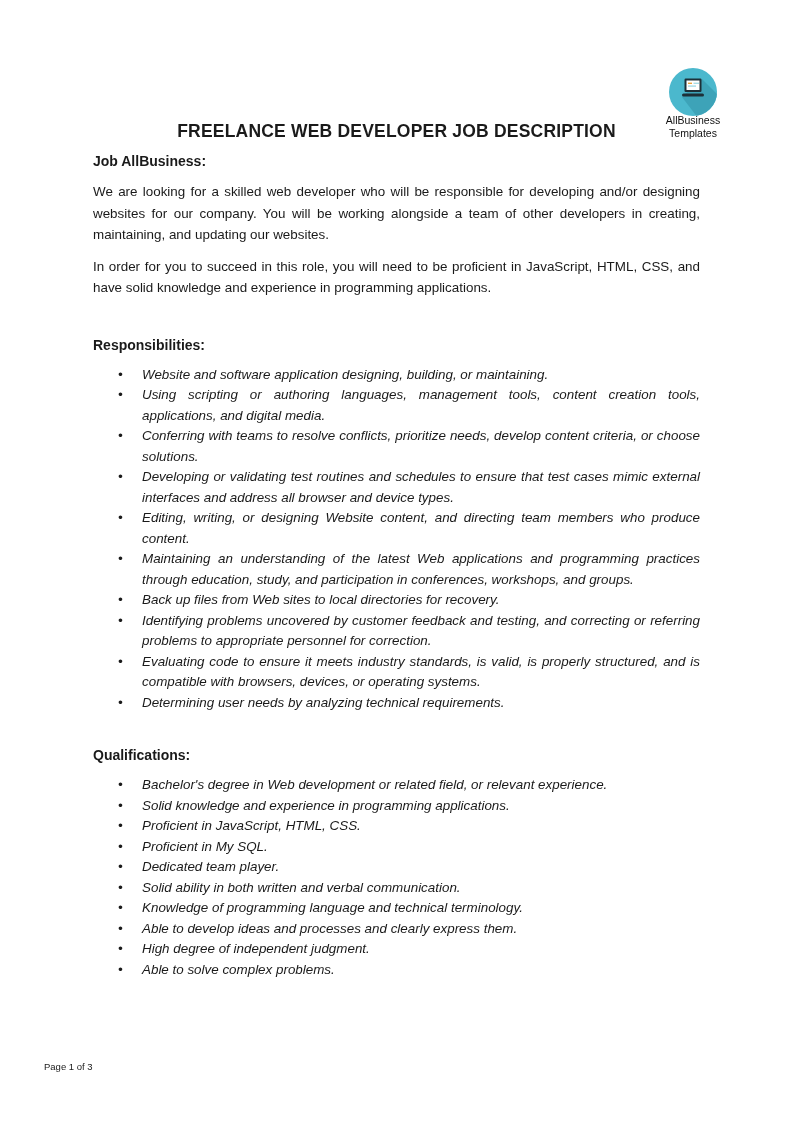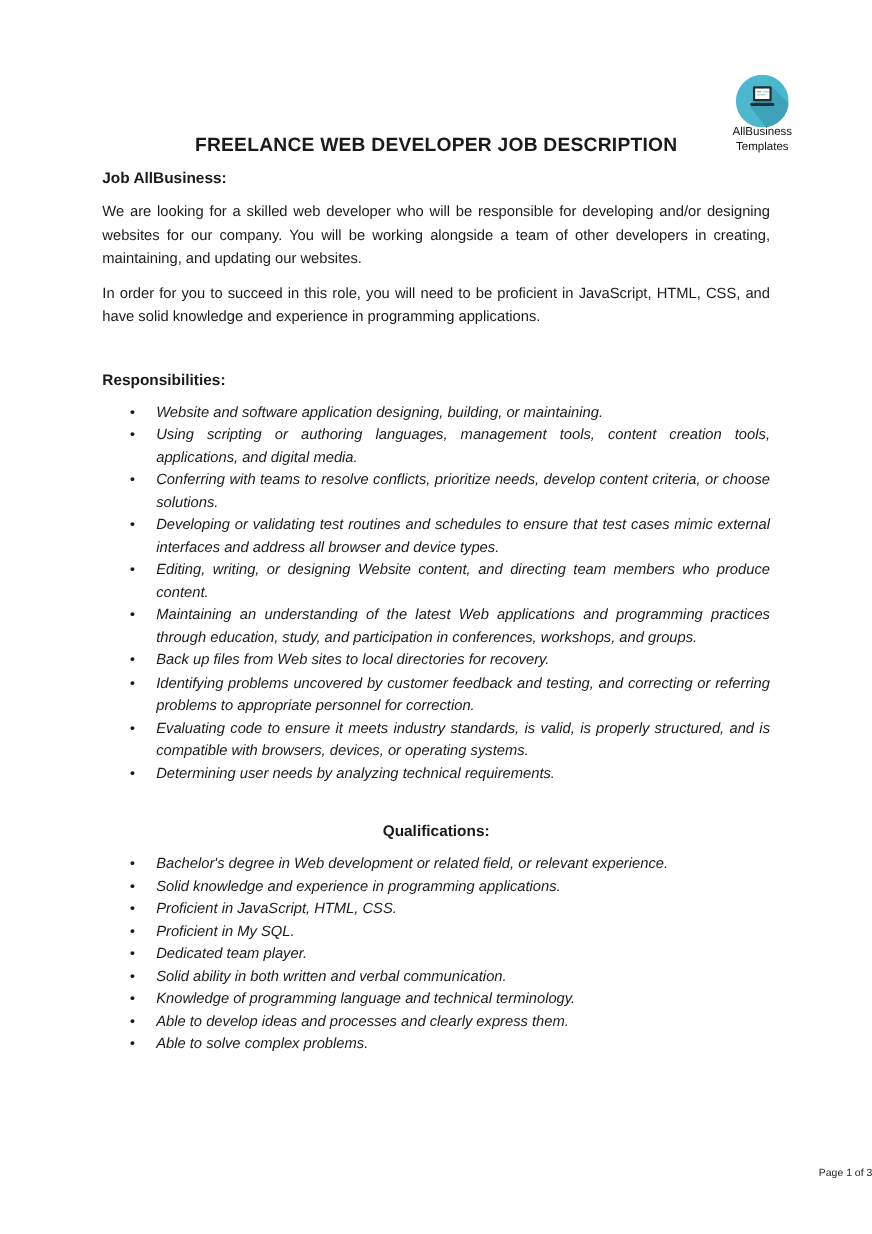--- a/index.html
+++ b/index.html
@@ -30,21 +30,21 @@
     text-align: center;
     letter-spacing: 0.2px;
   }
   .section-heading {
     margin: 8px 0 0 0;
     font-size: 14px;
     line-height: 19px;
     font-weight: bold;
   }
   .section-heading.spaced-lg { margin-top: 37px; }
-  .section-heading.spaced-md { margin-top: 33px; text-align: center; }
+  .section-heading.spaced-md { margin-top: 33px; }
   .para {
     margin: 10px 0 0 0;
     font-size: 13.4px;
     line-height: 21.5px;
     text-align: justify;
   }
   ul.bullet-list {
     list-style: none;
     margin: 10px 0 0 0;
     padding: 0 0 0 49px;
@@ -79,25 +79,26 @@
   .logo-text {
     margin-top: -2px;
     font-size: 10.5px;
     line-height: 12.5px;
     color: #111111;
   }
   .logo-text span { display: block; }
   .page-footer {
     position: absolute;
     left: 0;
-    right: 0;
+    right: 11px;
     bottom: 50px;
-    text-align: right;
+    text-align: left;
     font-size: 9.5px;
     color: #1a1a1a;
+    padding-left: 44px;
   }
 </style>
 </head>
 <body>
 
 <div class="page" style="color: rgb(26, 26, 26); background: rgb(255, 255, 255);">
 
   <div class="logo">
     <svg class="logo-circle" viewBox="0 0 48 48" aria-hidden="true">
       <defs>
@@ -150,20 +151,21 @@
 
     <ul class="bullet-list">
         <li><span>Bachelor's degree in Web development or related field, or relevant experience.</span></li>
         <li><span>Solid knowledge and experience in programming applications.</span></li>
         <li><span>Proficient in JavaScript, HTML, CSS.</span></li>
         <li><span>Proficient in My SQL.</span></li>
         <li><span>Dedicated team player.</span></li>
         <li><span>Solid ability in both written and verbal communication.</span></li>
         <li><span>Knowledge of programming language and technical terminology.</span></li>
         <li><span>Able to develop ideas and processes and clearly express them.</span></li>
+        <li><span>High degree of independent judgment.</span></li>
         <li><span>Able to solve complex problems.</span></li>
       </ul>
 
   </div>
 
   <div class="page-footer">Page 1 of 3</div>
 
 </div>
 
 </body></html>

